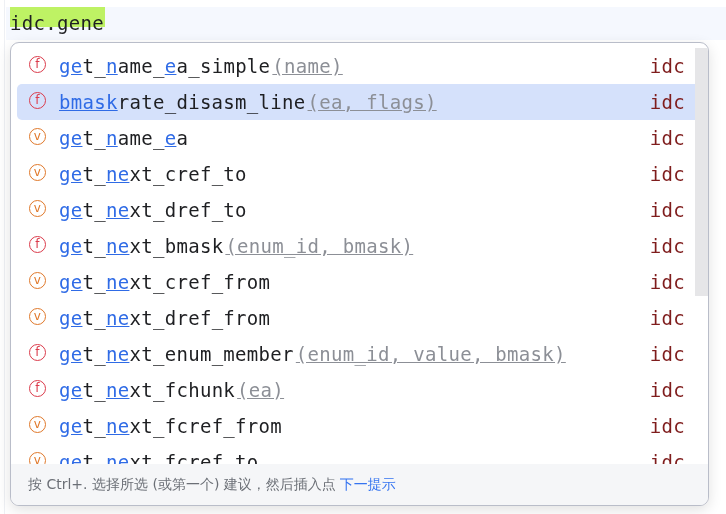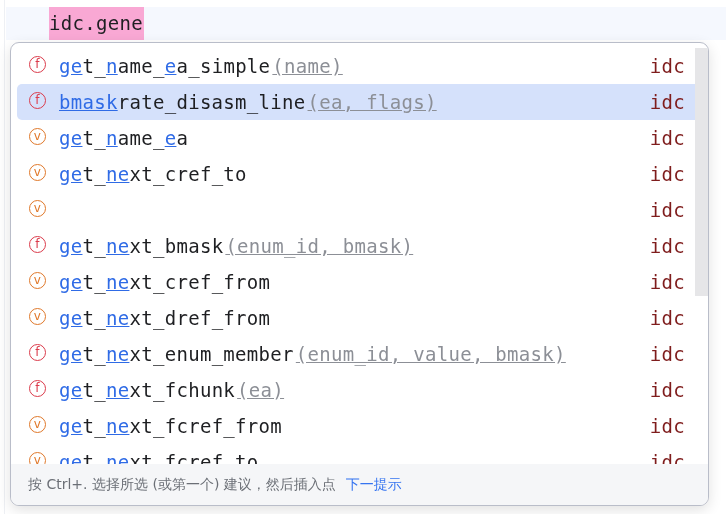--- a/index.html
+++ b/index.html
@@ -7,24 +7,23 @@
     width: 726px; height: 514px; overflow: hidden; position: relative;
     background: #ffffff;
     font-family: "DejaVu Sans Mono", "Liberation Mono", monospace;
   }
   .gutter-line { position: absolute; left: 4px; top: 0; width: 1px; height: 514px; background: #eef0f4; }
   .editor-line {
     position: absolute; left: 6px; top: 7px; width: 720px; height: 33px;
     background: #f5f8fe;
   }
   .editor-text {
-    position: absolute; left: 10px; top: 7px; height: 33px; line-height: 33px;
-    font-size: 19px; color: #1e1f22; background: #f9a8d4; padding-right: 1px;
+    position: absolute; left: 10px; top: 7px; height: 20px; line-height: 33px;
+    font-size: 19px; color: #1e1f22; background: #bef264; padding-right: 1px;
     letter-spacing: 0.3px;
-    margin-left: 39px;
   }
   .popup {
     position: absolute; left: 10px; top: 42px; width: 697px; height: 462px;
     background: #ffffff; border: 1px solid #b9bdc9; border-radius: 9px;
     box-shadow: 0 4px 14px rgba(0,0,0,0.12);
     overflow: hidden;
   }
   .list { position: absolute; left: 0; top: 5px; width: 697px; height: 416px; overflow: hidden; }
   .row {
     position: relative; height: 36px; line-height: 36px; margin-left: 6px; width: 686px;
@@ -47,21 +46,21 @@
   .scrollbar-thumb {
     position: absolute; right: 0; top: 0; width: 13px; height: 248px;
     background: #e6e6e8; border-radius: 0;
   }
   .footer {
     position: absolute; left: 0; bottom: 0; width: 697px; height: 41px;
     background: #f5f6f8; font-family: "DejaVu Sans", sans-serif; font-size: 14px;
     line-height: 41px; color: #6b6f76; padding-left: 17px; box-sizing: border-box;
     white-space: nowrap;
   }
-  .footer .link { color: #3574f0; margin-left: 10px; cursor: pointer; }
+  .footer .link { color: #3574f0; margin-left: 4px; cursor: pointer; }
 </style>
 </head>
 <body>
 
 <div class="gutter-line"></div>
 <div class="editor-line"></div>
 <div class="editor-text">idc.gene</div>
 
 <div class="popup">
   <div class="list" id="completion-list">
@@ -80,20 +79,21 @@
         <span class="name"><span class="m">ge</span><span>t_</span><span class="m">n</span><span>ame_</span><span class="m">e</span><span>a</span></span>
         <span class="module">idc</span>
       </div>
       <div class="row">
         <span class="icon v">v</span>
         <span class="name"><span class="m">ge</span><span>t_</span><span class="m">ne</span><span>xt_cref_to</span></span>
         <span class="module">idc</span>
       </div>
       <div class="row">
         <span class="icon v">v</span>
+        <span class="name"><span class="m">ge</span><span>t_</span><span class="m">ne</span><span>xt_dref_to</span></span>
         <span class="module">idc</span>
       </div>
       <div class="row">
         <span class="icon f">f</span>
         <span class="name"><span class="m">ge</span><span>t_</span><span class="m">ne</span><span>xt_bmask</span><span class="params">(enum_id, bmask)</span></span>
         <span class="module">idc</span>
       </div>
       <div class="row">
         <span class="icon v">v</span>
         <span class="name"><span class="m">ge</span><span>t_</span><span class="m">ne</span><span>xt_cref_from</span></span>

